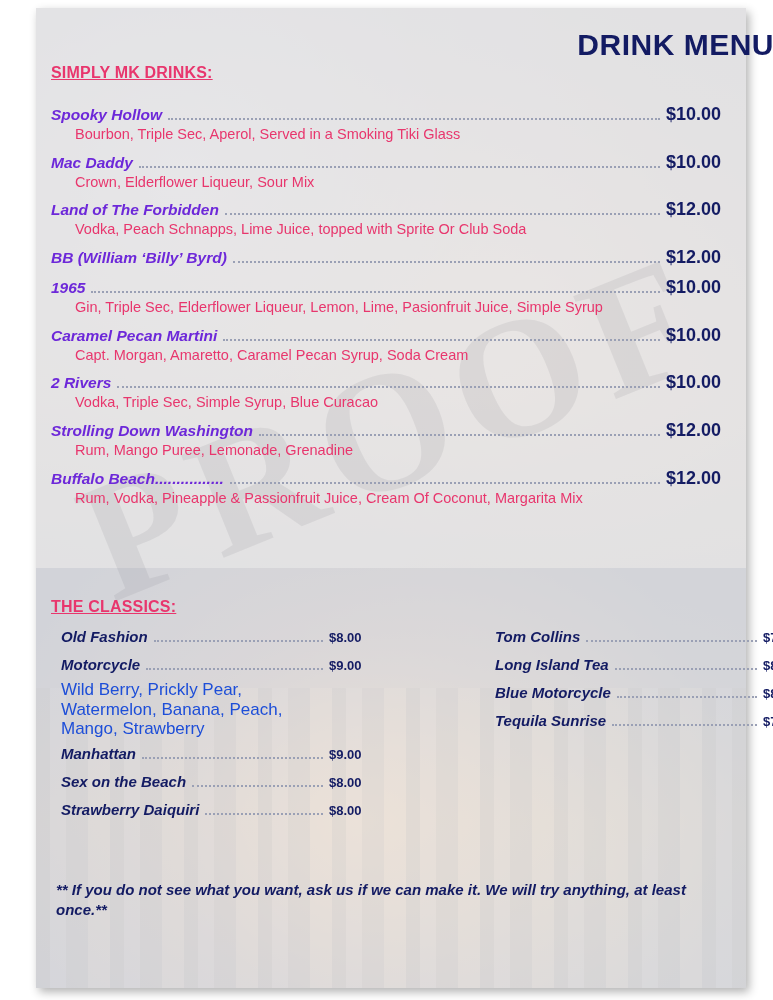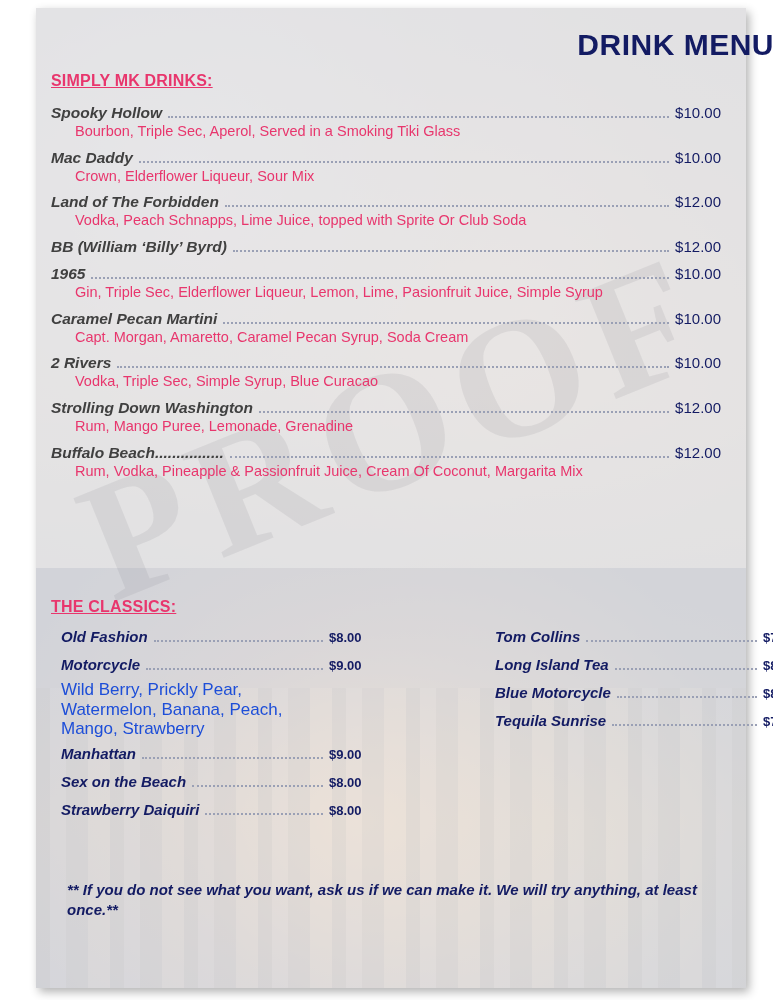--- a/index.html
+++ b/index.html
@@ -110,53 +110,53 @@
   .section-head {
     font-size: 16px;
     font-weight: bold;
     color: #e8366d;
     text-decoration: underline;
     letter-spacing: 0.2px;
   }
   #simply-head {
     position: absolute;
     left: 51px;
-    top: 72px;
+    top: 64px;
   }
   .drinks {
     position: absolute;
     left: 51px;
     top: 104px;
     width: 670px;
   }
   .drink {
     margin-bottom: 9px;
   }
   .drink-line {
     display: flex;
     align-items: baseline;
     width: 100%;
   }
   .drink-name {
     font-size: 15.5px;
     font-weight: bold;
     font-style: italic;
-    color: #404040;
+    color: #6d28d9;
     white-space: nowrap;
   }
   .leader {
     flex: 1;
     border-bottom: 2px dotted #9aa0b5;
     margin: 0 6px 4px 6px;
     height: 1px;
     min-width: 10px;
   }
   .drink-price {
-    font-size: 15px;
-    font-weight: normal;
+    font-size: 18px;
+    font-weight: bold;
     color: #131b63;
     white-space: nowrap;
   }
   .drink-desc {
     font-size: 14.5px;
     color: #e8366d;
     margin-top: 1px;
     line-height: 1.15;
     margin-left: 24px;
   }
@@ -201,21 +201,21 @@
   }
   .classic-sub {
     font-size: 17px;
     color: #1d4ed8;
     line-height: 1.16;
     margin: -4px 0 6px 0;
     max-width: 230px;
   }
   .footnote {
     position: absolute;
-    left: 67px;
+    left: 56px;
     top: 880px;
     width: 660px;
     font-size: 15px;
     font-weight: bold;
     font-style: italic;
     color: #131b63;
     line-height: 1.3;
   }
   .shadow {
     position: absolute;

